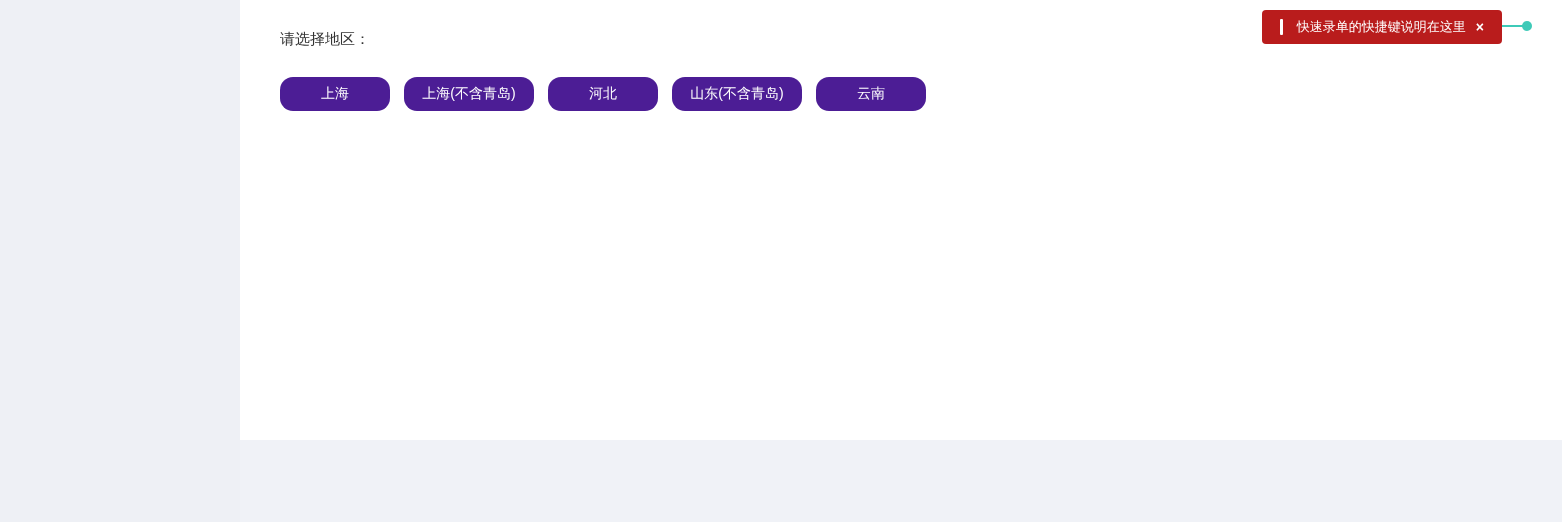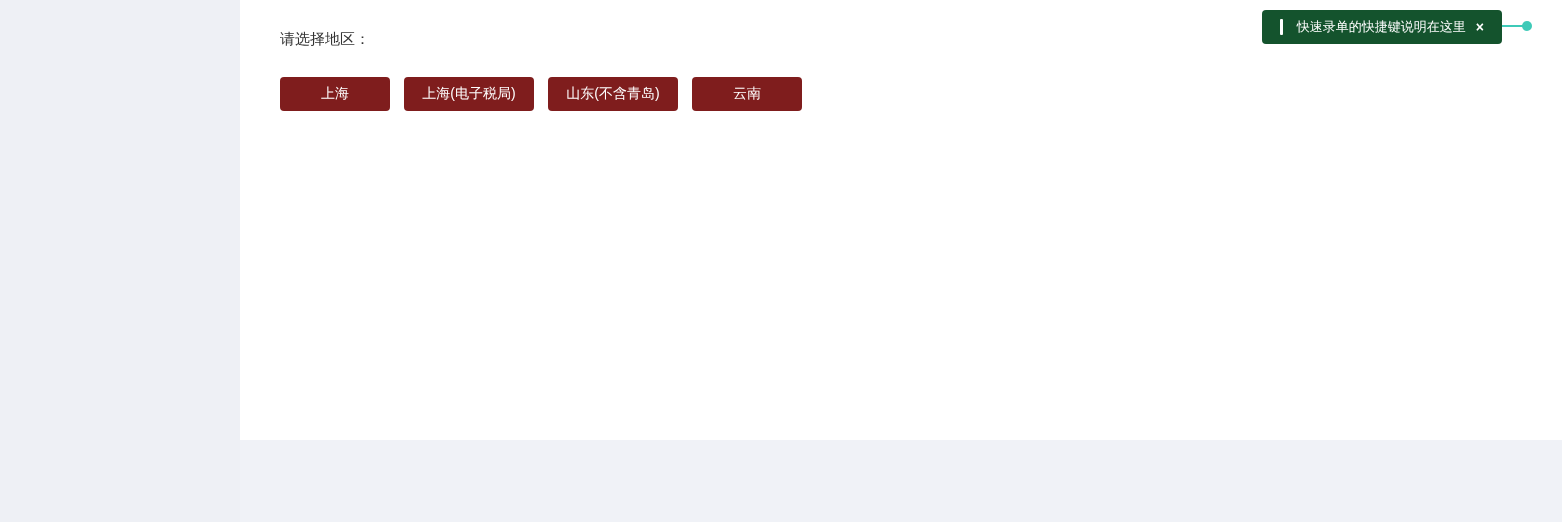--- a/index.html
+++ b/index.html
@@ -43,43 +43,43 @@
       font-weight: normal;
     }
 
     .region-buttons {
       display: flex;
       flex-wrap: wrap;
       gap: 14px;
     }
 
     .region-btn {
-      background: #7f1d1d;
+      background: #4c1d95;
       color: #fff;
       border: none;
-      border-radius: 4px;
+      border-radius: 13px;
       padding: 8px 0;
       min-width: 110px;
       font-size: 14px;
       cursor: pointer;
       font-family: 'Microsoft YaHei', '微软雅黑', sans-serif;
       text-align: center;
       transition: background 0.2s;
     }
 
     .region-btn.wide {
       min-width: 130px;
     }
 
     
     .tooltip-banner {
       position: absolute;
       top: 10px;
       right: 60px;
-      background: #14532d;
+      background: #b91c1c;
       color: #fff;
       padding: 8px 18px;
       border-radius: 4px;
       font-size: 13px;
       display: flex;
       align-items: center;
       gap: 10px;
       white-space: nowrap;
     }
 
@@ -124,21 +124,22 @@
   </style>
 </head>
 <body>
 
 <div class="sidebar"></div>
 
 <div class="main-content">
   <p class="page-title">请选择地区：</p>
   <div class="region-buttons" id="region-buttons">
   <button class="region-btn">上海</button>
-      <button class="region-btn wide">上海(电子税局)</button>
+      <button class="region-btn wide">上海(不含青岛)</button>
+      <button class="region-btn">河北</button>
       <button class="region-btn wide">山东(不含青岛)</button>
       <button class="region-btn">云南</button>
     </div>
 </div>
 
 <div class="tooltip-banner">
   <span class="bar"></span>
   <span>快速录单的快捷键说明在这里</span>
   <button class="close-btn">×</button>
 </div>

